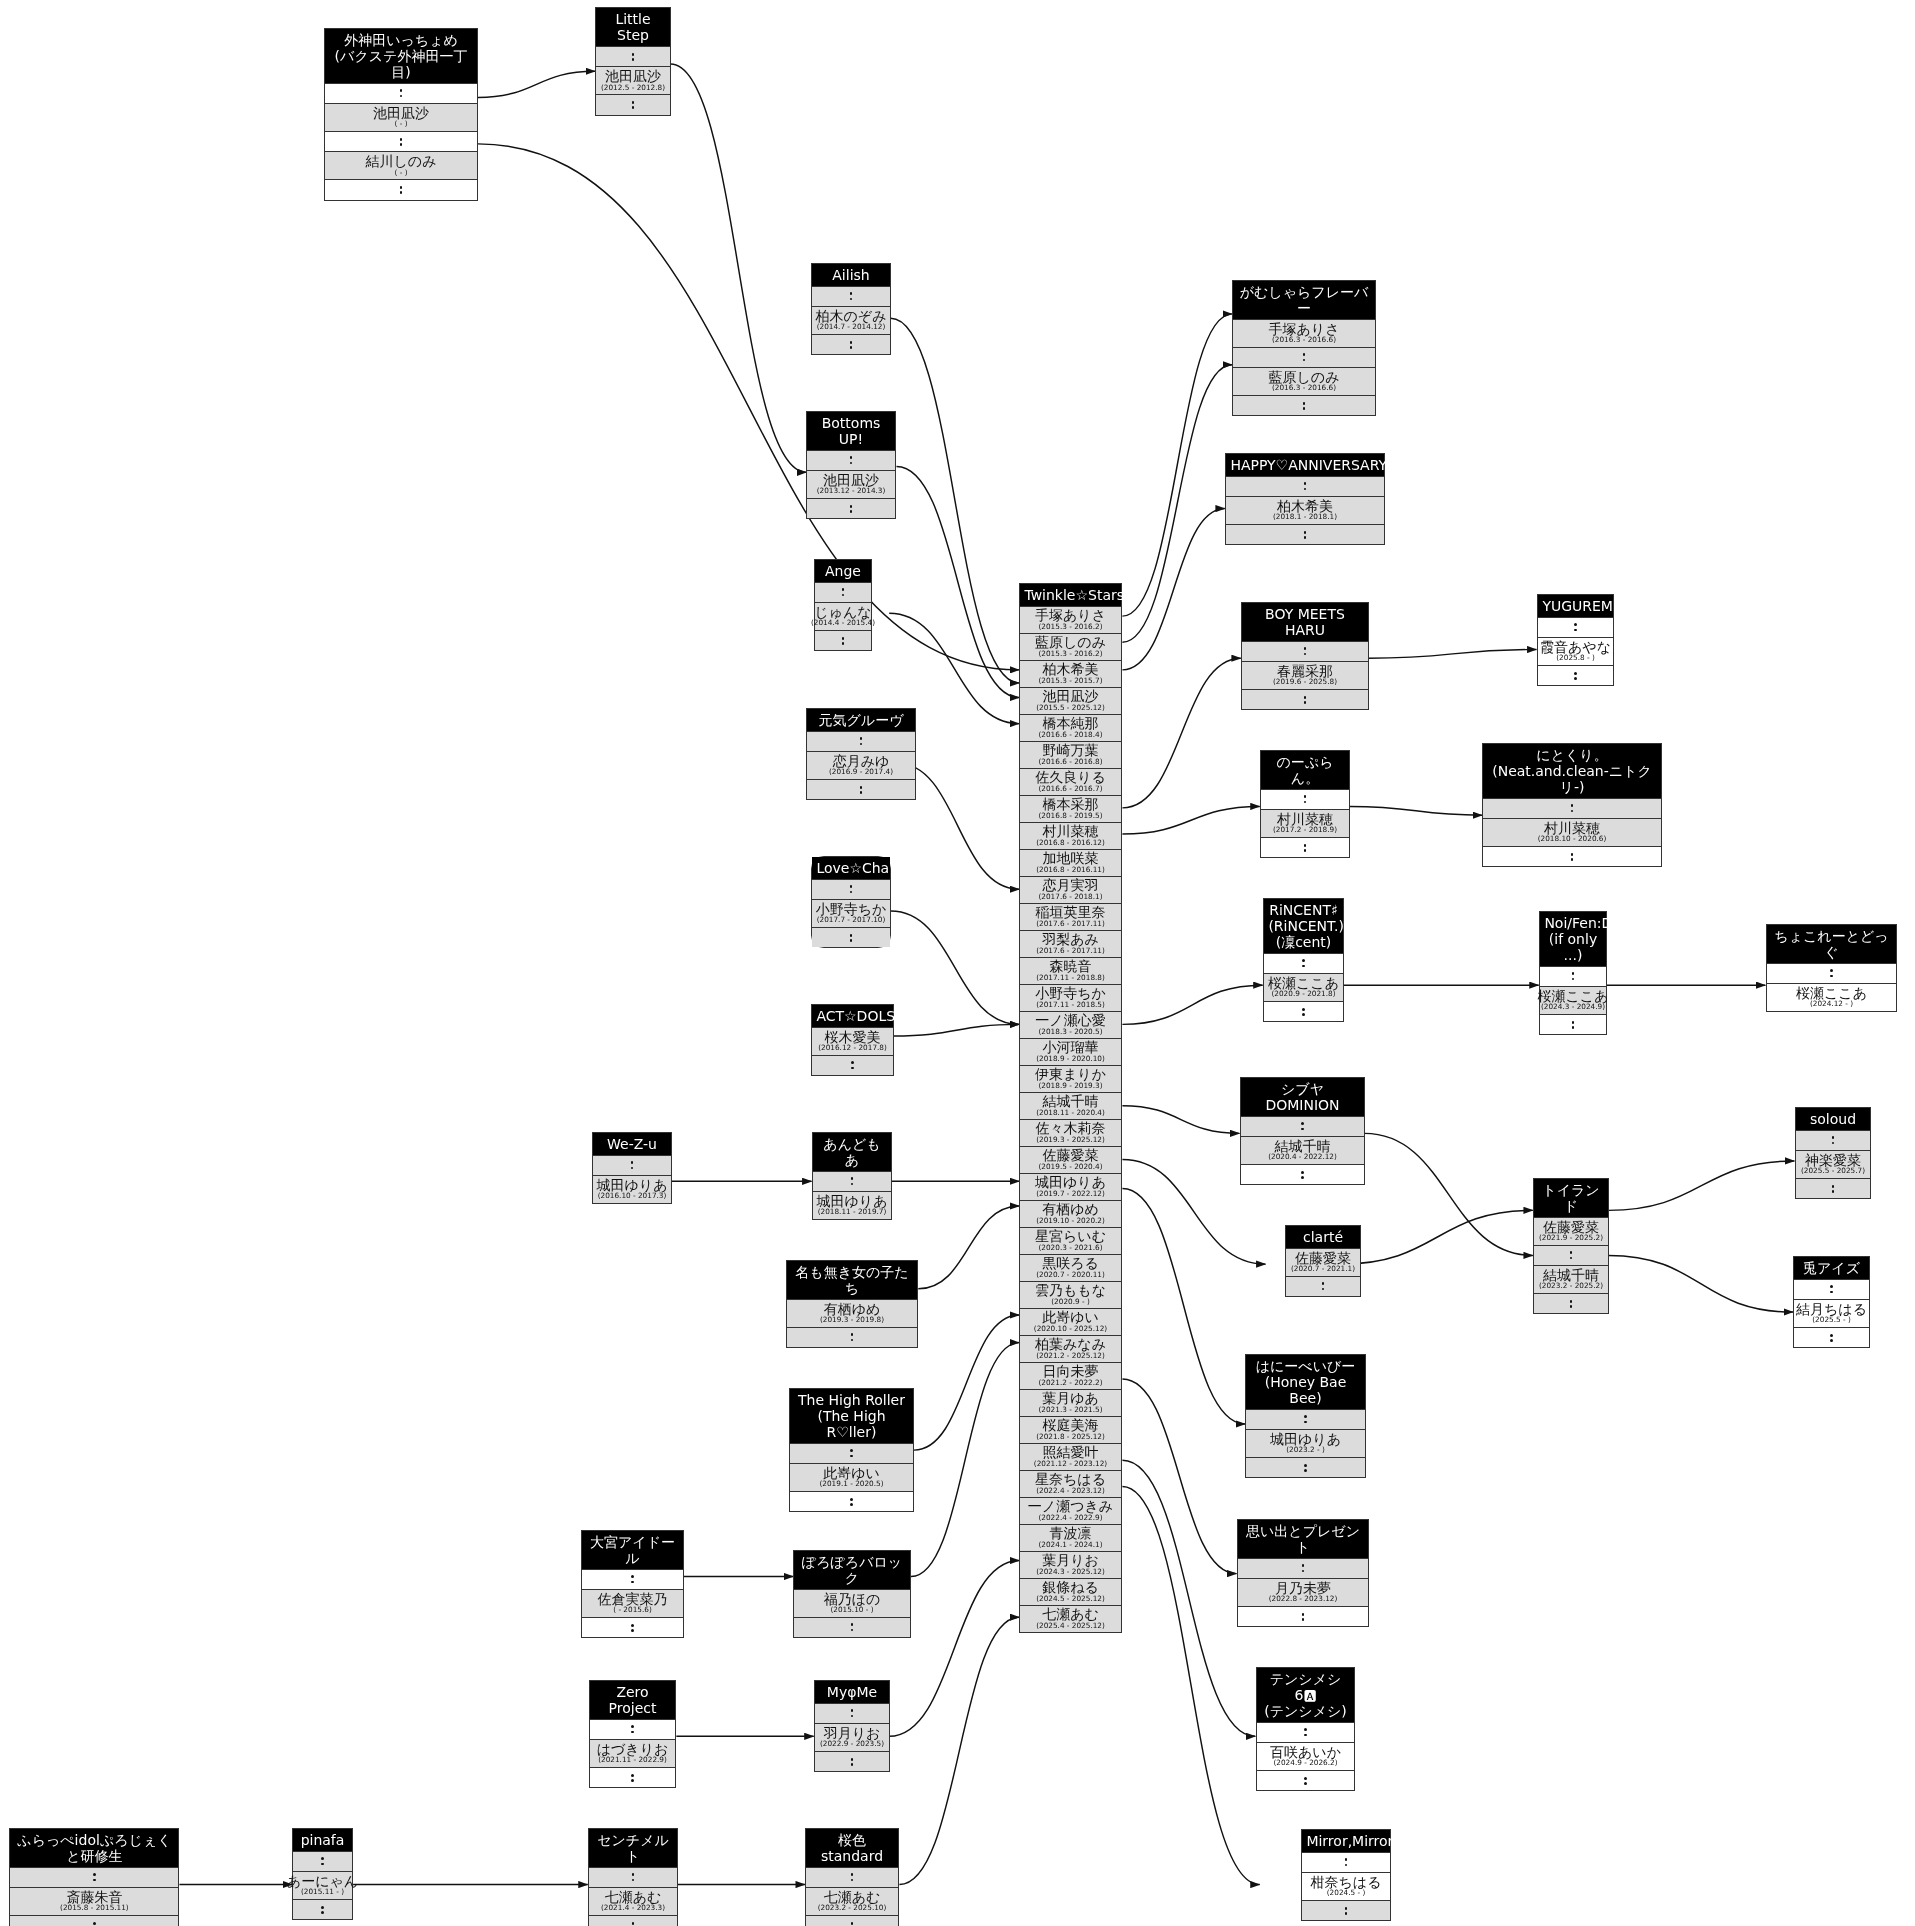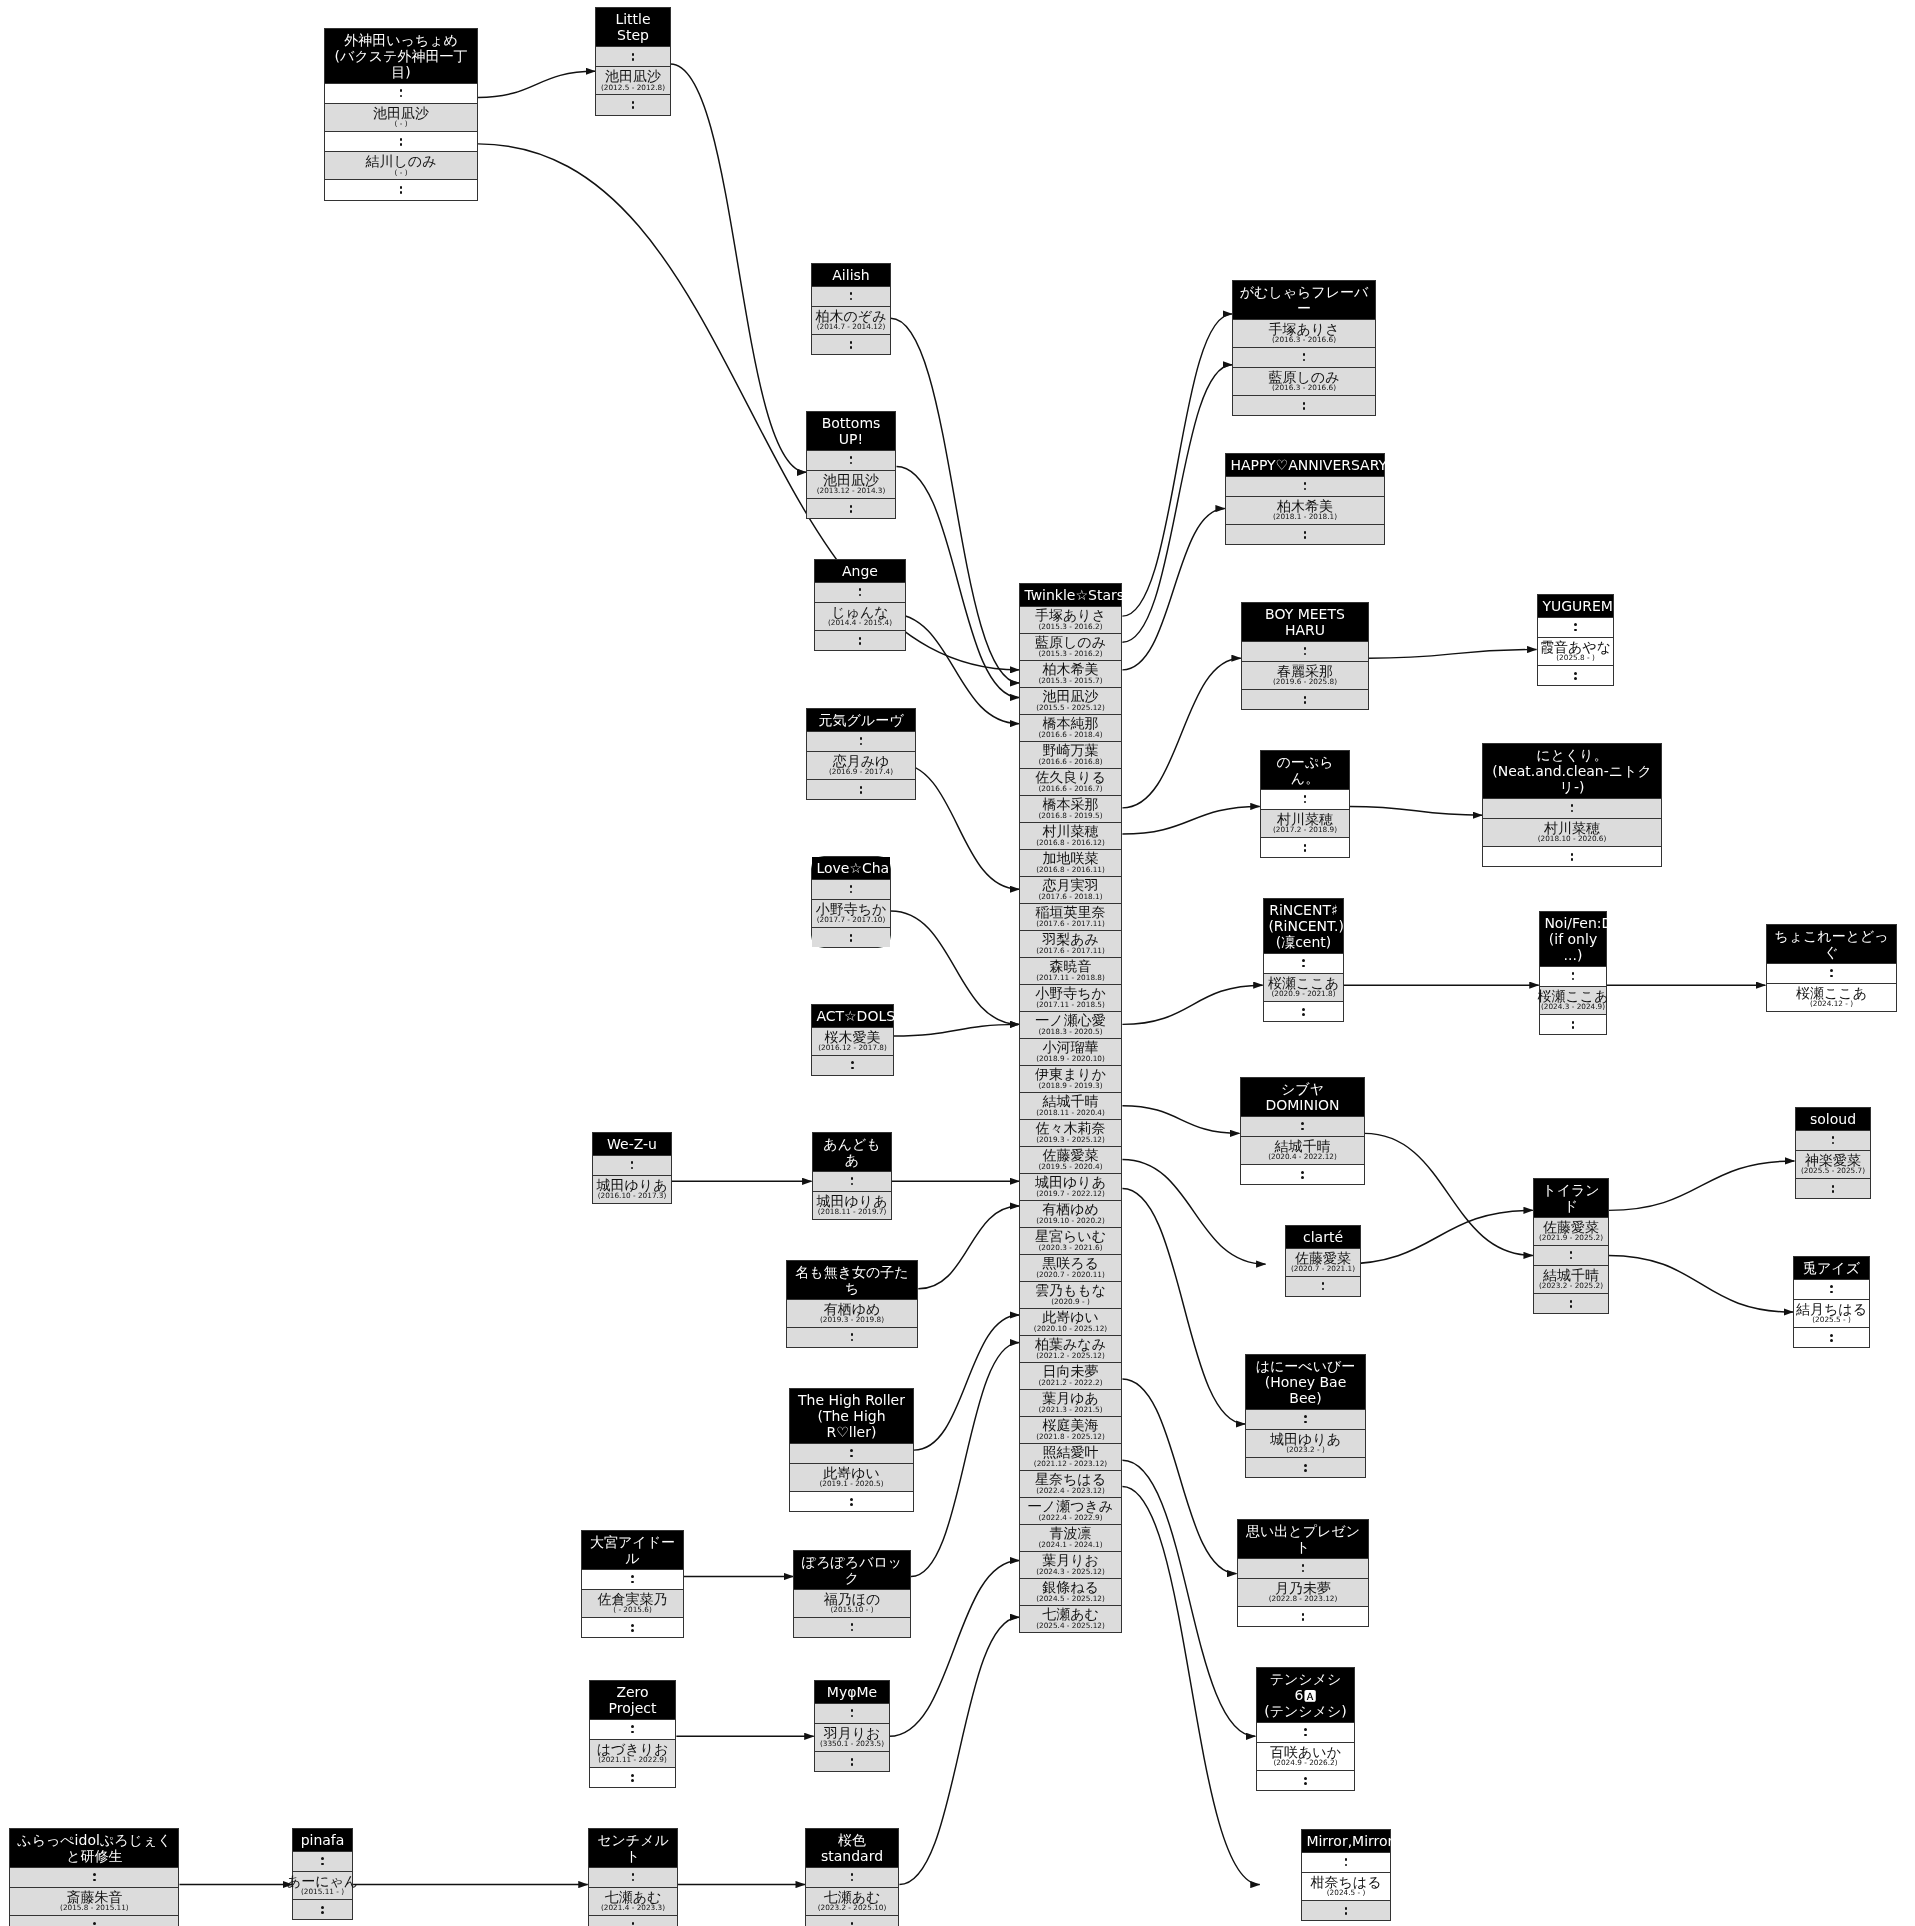--- a/index.html
+++ b/index.html
@@ -131,21 +131,21 @@
         <span class="vdots"></span>
       </div>
       <div class="row member gray">
         <span class="name">池田凪沙</span>
         <span class="period">(2013.12 - 2014.3)</span>
       </div>
       <div class="row ellipsis gray">
         <span class="vdots"></span>
       </div>
     </div>
-    <div class="node" style="left: 814px; top: 559px; width: 92px;">
+    <div class="node" style="left: 814px; top: 559px; width: 58px;">
       <div class="hdr">Ange</div>
       <div class="row ellipsis gray">
         <span class="vdots"></span>
       </div>
       <div class="row member gray">
         <span class="name">じゅんな</span>
         <span class="period">(2014.4 - 2015.4)</span>
       </div>
       <div class="row ellipsis gray">
         <span class="vdots"></span>
@@ -267,21 +267,21 @@
         <span class="vdots"></span>
       </div>
     </div>
     <div class="node" style="left: 814px; top: 1680px; width: 76px;">
       <div class="hdr">MyφMe</div>
       <div class="row ellipsis gray">
         <span class="vdots"></span>
       </div>
       <div class="row member gray">
         <span class="name">羽月りお</span>
-        <span class="period">(3350.1 - 2023.5)</span>
+        <span class="period">(2022.9 - 2023.5)</span>
       </div>
       <div class="row ellipsis gray">
         <span class="vdots"></span>
       </div>
     </div>
     <div class="node" style="left: 9.4px; top: 1828px; width: 170px;">
       <div class="hdr">ふらっぺidolぷろじぇくと研修生</div>
       <div class="row ellipsis gray">
         <span class="vdots"></span>
       </div>

